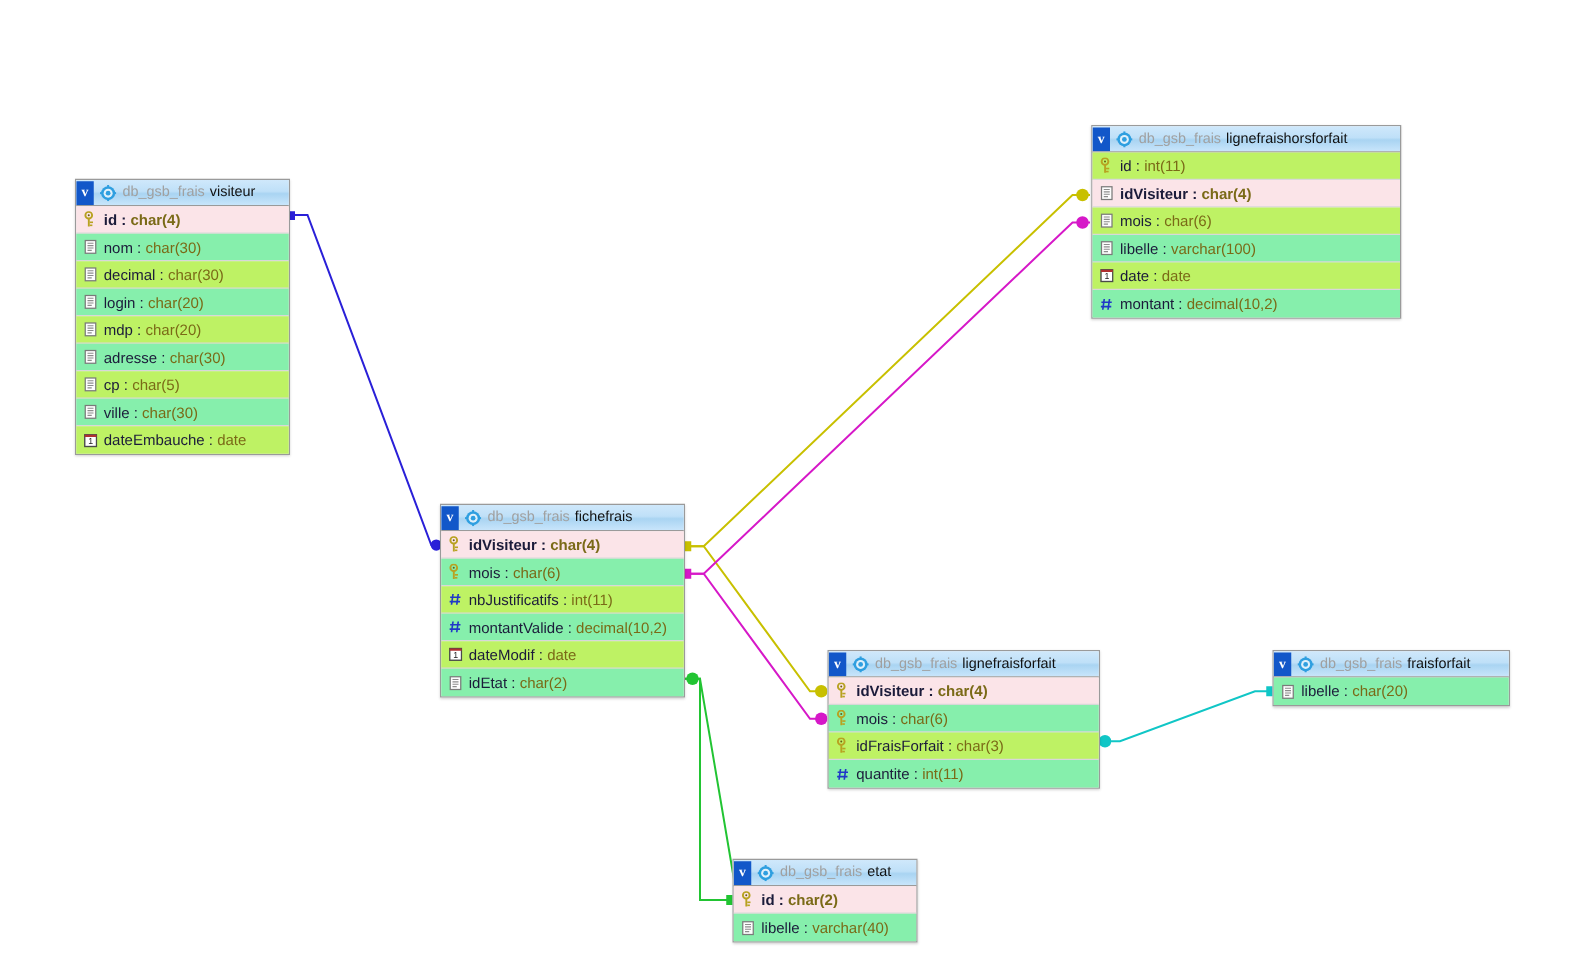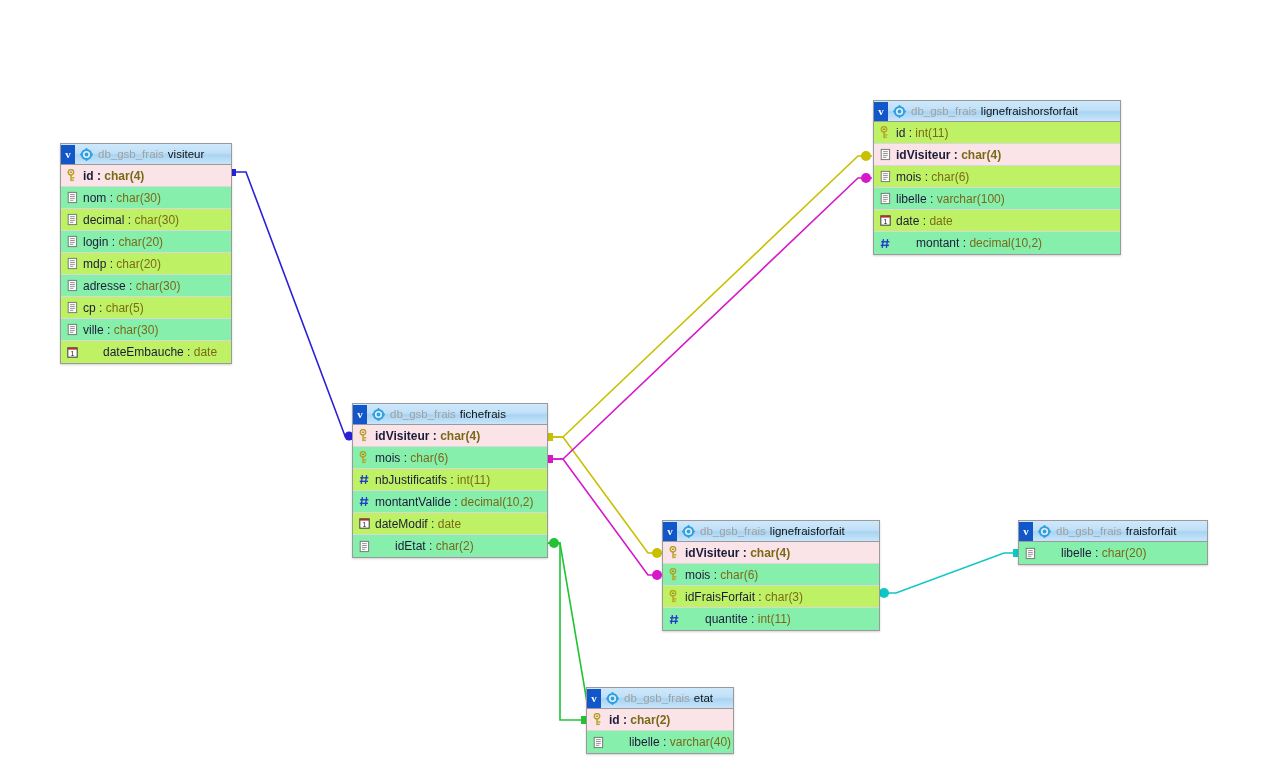--- a/index.html
+++ b/index.html
@@ -53,21 +53,21 @@
 
   .col-row{
     display:flex;align-items:center;
     height:22px;
     padding-left:6px;
     box-sizing:border-box;
     white-space:nowrap;
     border-bottom:1px solid #d8d8d8;
     font-size:12px;
   }
-  .col-row:last-child{border-bottom:none;gap:20px;}
+  .col-row:last-child{border-bottom:none;}
   .r-pk{background:#fbe4e8;font-weight:bold;}
   .r-alt{background:#86efac;}
   .r-plain{background:#bef264;}
 
   .col-icon{width:11px;height:13px;margin-right:5px;flex:0 0 auto;display:block;}
 
   .col-text{font-size:12px;color:#1b1b3a;}
   .col-type{color:#7a6a17;}
 </style>
 </head>

